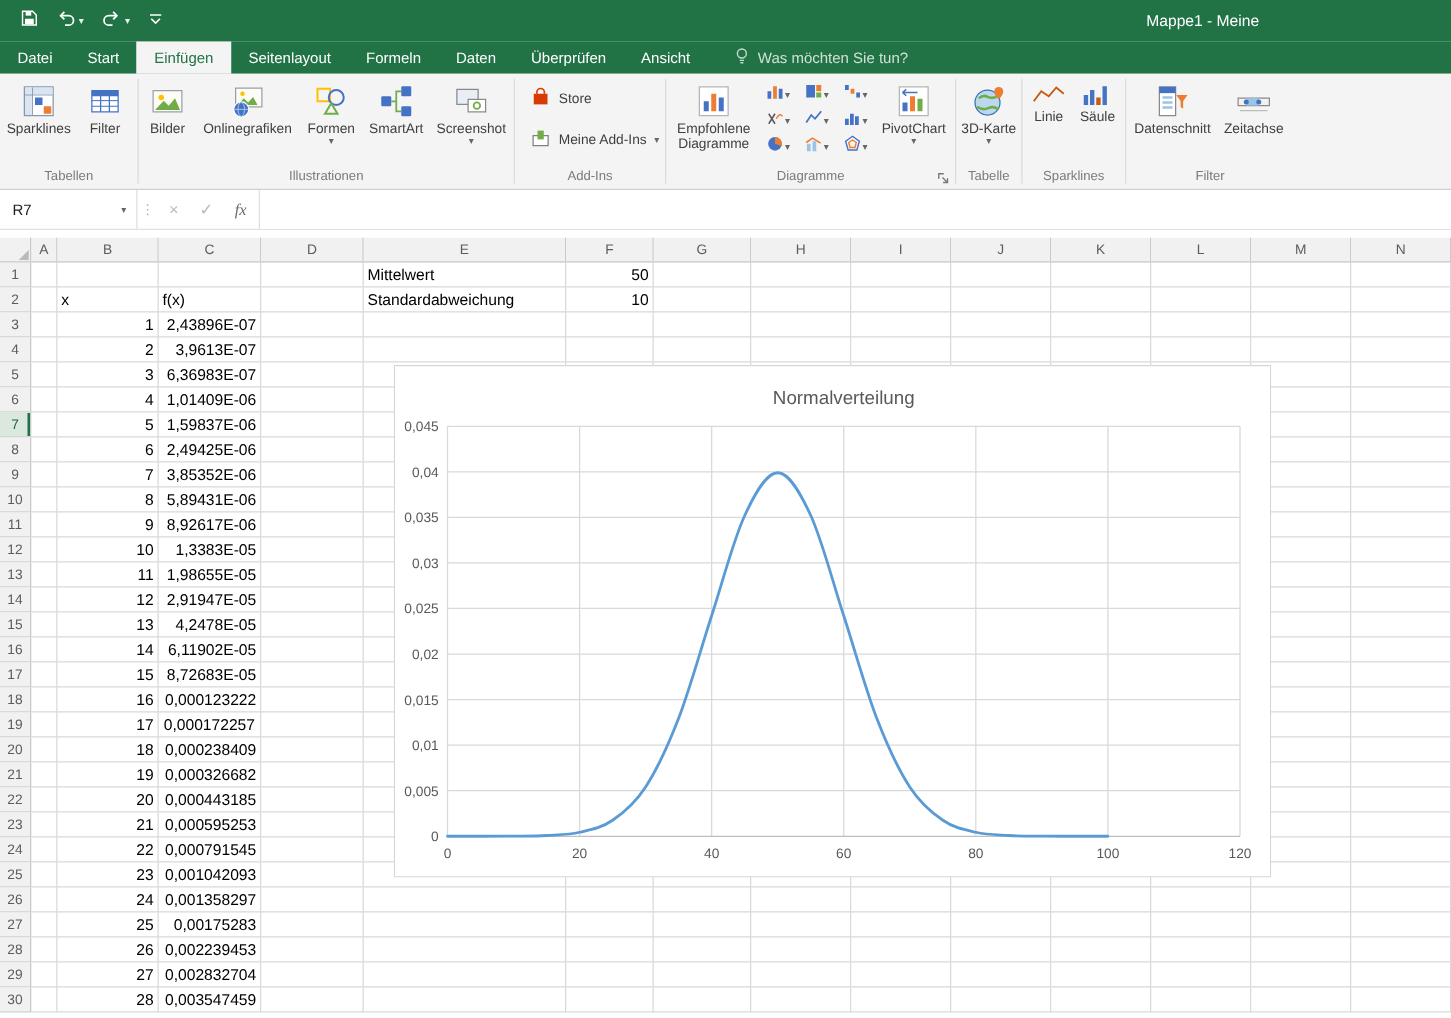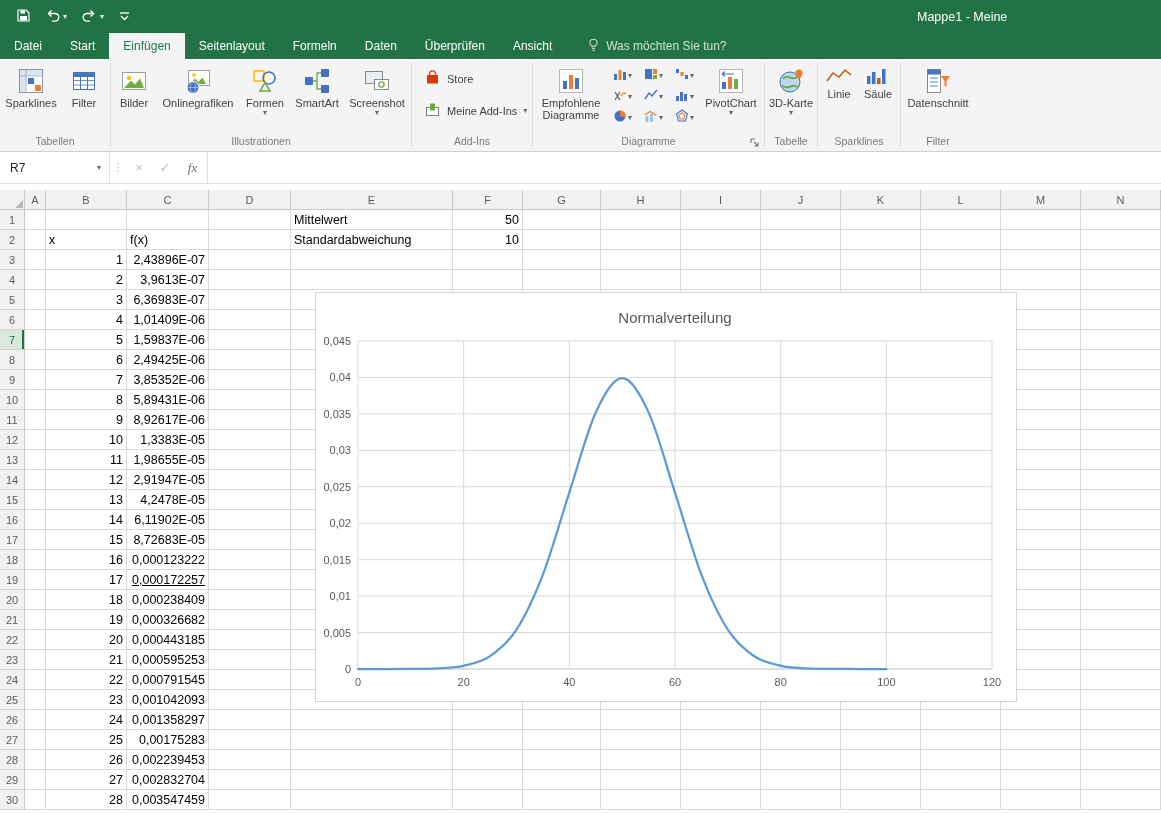--- a/index.html
+++ b/index.html
@@ -397,20 +397,32 @@
               <rect x="4.5" y="3.5" width="13" height="23" fill="#fff" stroke="#8a8a8a"></rect>
               <rect x="4.5" y="3.5" width="13" height="5" fill="#4472c4"></rect>
               <line x1="7" y1="12" x2="15" y2="12" stroke="#9dc3e6" stroke-width="2"></line>
               <line x1="7" y1="16" x2="15" y2="16" stroke="#9dc3e6" stroke-width="2"></line>
               <line x1="7" y1="20" x2="15" y2="20" stroke="#9dc3e6" stroke-width="2"></line>
               <path d="M18,10 h9 l-3.5,5 v6 l-2,-1.5 v-4.5 Z" fill="#ed7d31"></path>
             </svg>
           </span>
         <span class="rlb">Datenschnitt</span>
       </div>
+      <div class="rbtn" style="width:60px">
+        <span class="ric">
+            <svg width="30" height="30" viewBox="0 0 30 30">
+              <rect x="2.5" y="12.5" width="25" height="6" fill="#f2f2f2" stroke="#8a8a8a"></rect>
+              <rect x="9" y="12.5" width="10" height="6" fill="#9dc3e6"></rect>
+              <circle cx="9" cy="15.5" r="2" fill="#4472c4"></circle>
+              <circle cx="19" cy="15.5" r="2" fill="#4472c4"></circle>
+              <line x1="4" y1="22.5" x2="26" y2="22.5" stroke="#bbb"></line>
+            </svg>
+          </span>
+        <span class="rlb">Zeitachse</span>
+      </div>
     </div>
     <div class="rgl">Filter</div>
   </div>
 </div>
 
 <div class="fbar">
   <div class="namebox">
     <span>R7</span>
     <span class="car">▾</span>
   </div>
@@ -744,21 +756,21 @@
         <div class="cell" style="width: 80px;"></div>
         <div class="cell" style="width: 80px;"></div>
         <div class="cell" style="width: 80px;"></div>
         <div class="cell" style="width: 80px;"></div>
         <div class="cell" style="width: 80px;"></div>
       </div>
       <div class="grow">
         <div class="rowh">19</div>
         <div class="cell" style="width: 21px;"></div>
         <div class="cell" style="width: 81px; text-align: right;">17</div>
-        <div class="cell" style="width: 82px; text-align: right; text-decoration: underline;">0,000172257</div>
+        <div class="cell" style="width: 82px; text-align: center;">0,000172257</div>
         <div class="cell" style="width: 82px;"></div>
         <div class="cell" style="width: 162px;"></div>
         <div class="cell" style="width: 70px;"></div>
         <div class="cell" style="width: 78px;"></div>
         <div class="cell" style="width: 80px;"></div>
         <div class="cell" style="width: 80px;"></div>
         <div class="cell" style="width: 80px;"></div>
         <div class="cell" style="width: 80px;"></div>
         <div class="cell" style="width: 80px;"></div>
         <div class="cell" style="width: 80px;"></div>

